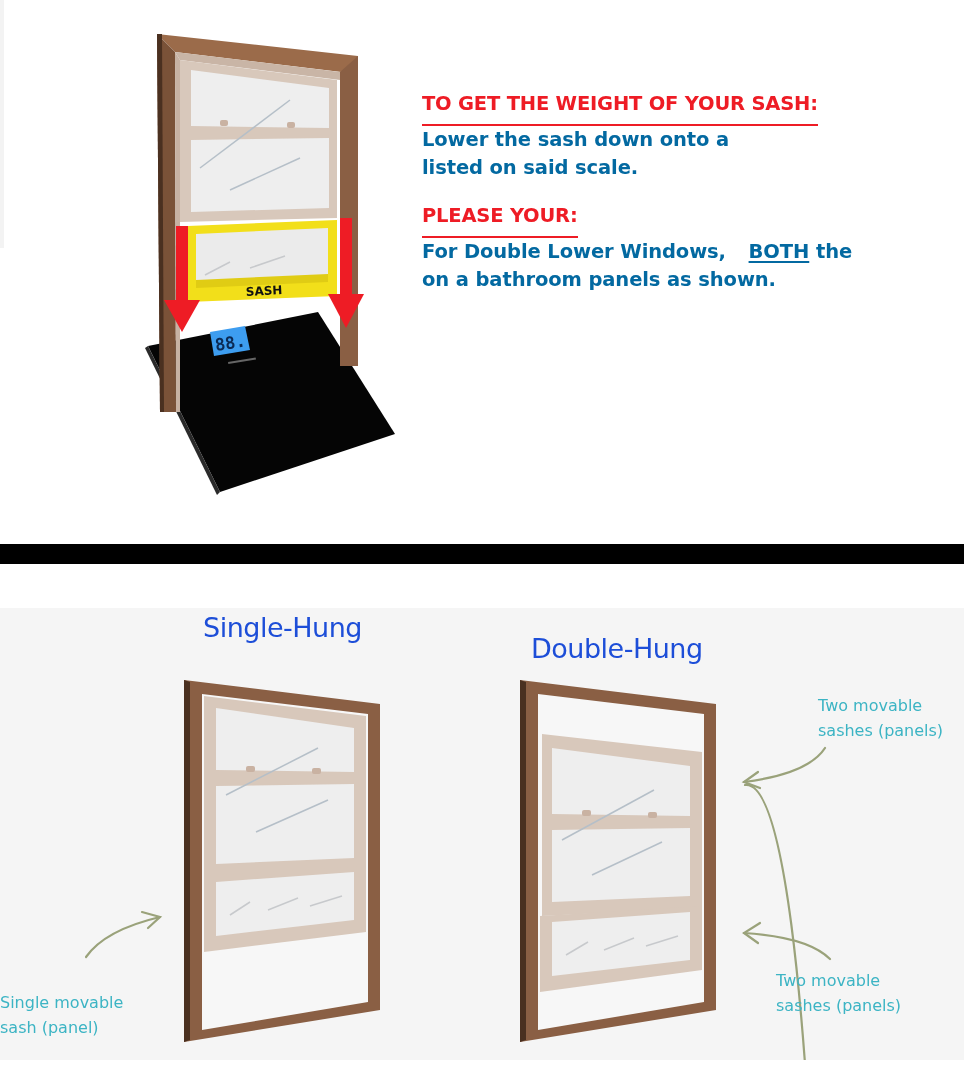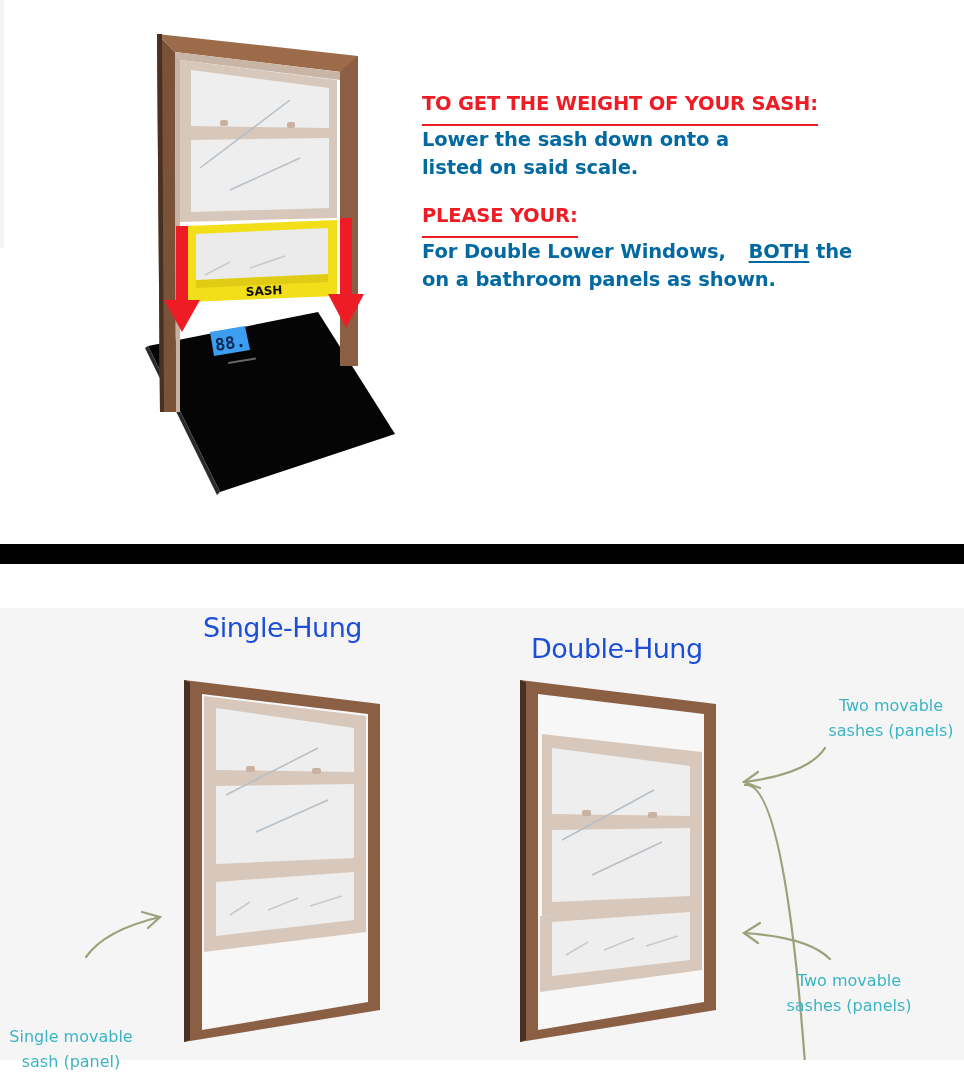--- a/index.html
+++ b/index.html
@@ -13,21 +13,21 @@
   .instr .bd { color:#0369a1; font-size:19.5px; line-height:28px; letter-spacing:-0.1px; }
   .instr .gap { height:22px; }
   .u { text-decoration:underline; text-decoration-thickness:2px; text-underline-offset:3px;margin-left:16px; }
 
   
   .divider { left:0; top:544px; width:964px; height:20px; background:#000; }
 
   
   .panel { left:0; top:608px; width:964px; height:452px; background:#f5f5f5; }
   .title { font-family:"DejaVu Sans", sans-serif; font-size:27px; color:#1d4ed8; letter-spacing:-0.5px; }
-  .lbl { font-family:"DejaVu Sans", sans-serif; font-size:16px; line-height:25px; color:#3cb4c4; text-align:center; }
+  .lbl { font-family:"DejaVu Sans", sans-serif; font-size:16px; line-height:25px; color:#3cb4c4; text-align:left; }
 </style>
 </head>
 <body>
 
 <svg class="abs" style="left:0;top:0" width="420" height="520" viewBox="0 0 420 520">
 
   <rect x="0" y="0" width="4" height="248" fill="#f3f3f3"></rect>
 
   <g>
     <polygon points="148,346 318,312 395,434 220,492" fill="#050505"></polygon>
@@ -148,21 +148,21 @@
     <path d="M28,32 L14,42 L30,48"></path>
   </g>
 </svg>
 <svg class="abs" style="left:730px;top:915px" width="110" height="50" viewBox="0 0 110 50">
   <g fill="none" stroke="#9aa27a" stroke-width="2.2" stroke-linecap="round">
     <path d="M100,44 Q78,22 14,18"></path>
     <path d="M30,8 L14,18 L28,28"></path>
   </g>
 </svg>
 
-<div class="abs lbl" style="left:0px;top:1024px;width:142px;">
+<div class="abs lbl" style="left:0px;top:990px;width:142px;">
   <div>Single movable</div>
   <div>sash (panel)</div>
 </div>
 <div class="abs lbl" style="left:818px;top:693px;width:146px;">
   <div>Two movable</div>
   <div>sashes (panels)</div>
 </div>
 <div class="abs lbl" style="left:776px;top:968px;width:146px;">
   <div>Two movable</div>
   <div>sashes (panels)</div>

